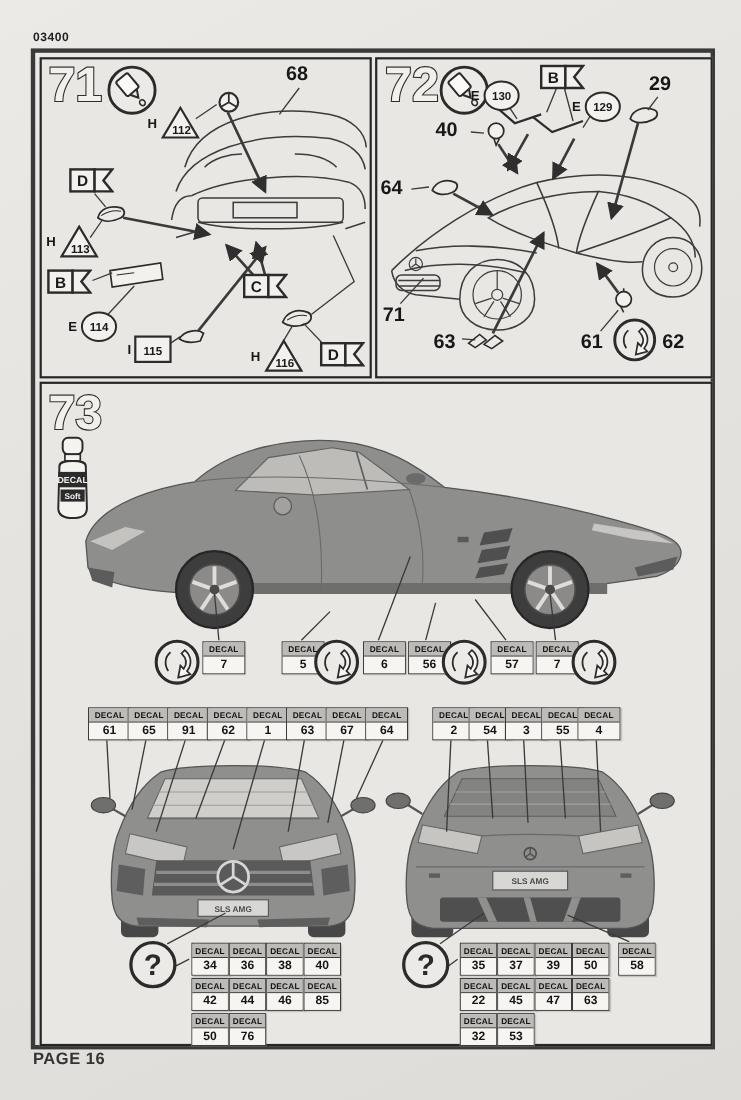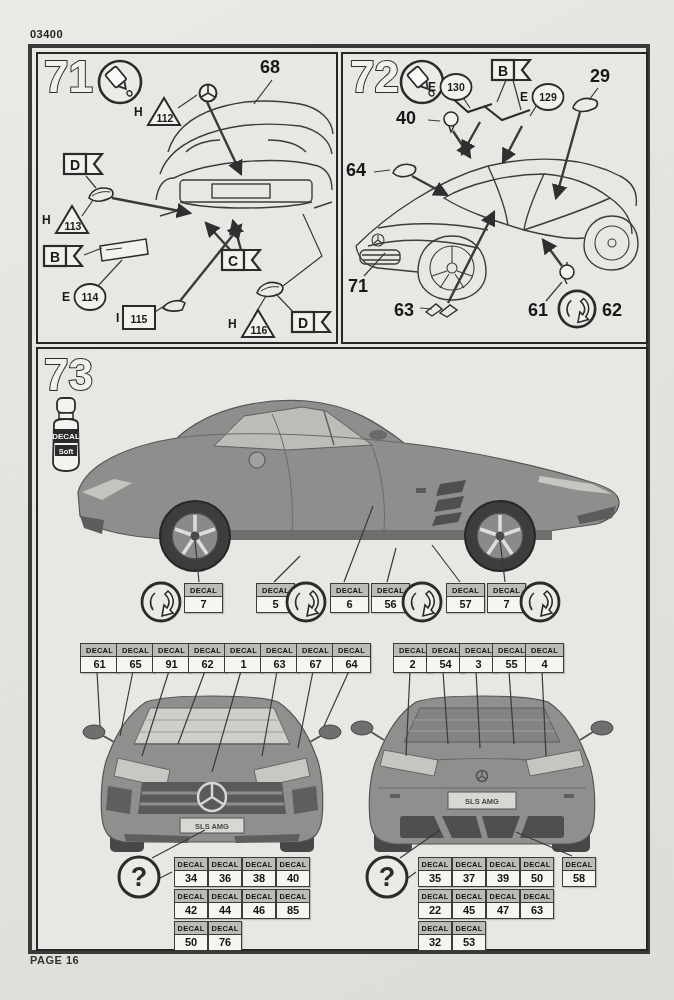--- a/index.html
+++ b/index.html
@@ -5,21 +5,21 @@
   html,body{margin:0;padding:0;background:#cfcecb;}
   .page{
     position:relative;width:674px;height:1000px;margin:0 auto;
     background:linear-gradient(155deg,#eceae6 0%,#e4e3df 40%,#dedcd8 100%);
     font-family:"Liberation Sans", sans-serif;color:#1f1f1f;overflow:hidden;
   }
   .abs{position:absolute;}
   .frame{border:4px solid #3a3a3a;background:transparent;}
   .stepbox{border:2.5px solid #262626;background:#e8e7e3;}
   .kitnum{font-size:11px;font-weight:bold;color:#222;letter-spacing:.5px;}
-  .pagelabel{font-size:11px;font-weight:bold;color:#333;letter-spacing:.5px;}
+  .pagelabel{font-size:15px;font-weight:bold;color:#333;letter-spacing:.5px;}
   .bignum{font-size:18px;font-weight:bold;color:#181818;}
   .prefix{font-size:12px;font-weight:bold;color:#181818;margin-right:2px;}
   .plabel{display:flex;align-items:center;}
   svg text{font-family:"Liberation Sans", sans-serif;}
   
   .decal-label{width:37px;border:1.2px solid #3b3b3b;background:#fbfaf8;text-align:center;
     box-shadow:1px 1px 1px rgba(60,60,60,.25);}
   .decal-label.w32{width:32px;}
   .decal-word{font-size:7.5px;font-weight:bold;color:#141414;background:#bcbbb8;
     border-bottom:1px solid #3b3b3b;padding:1.5px 0 1px;letter-spacing:.2px;}

